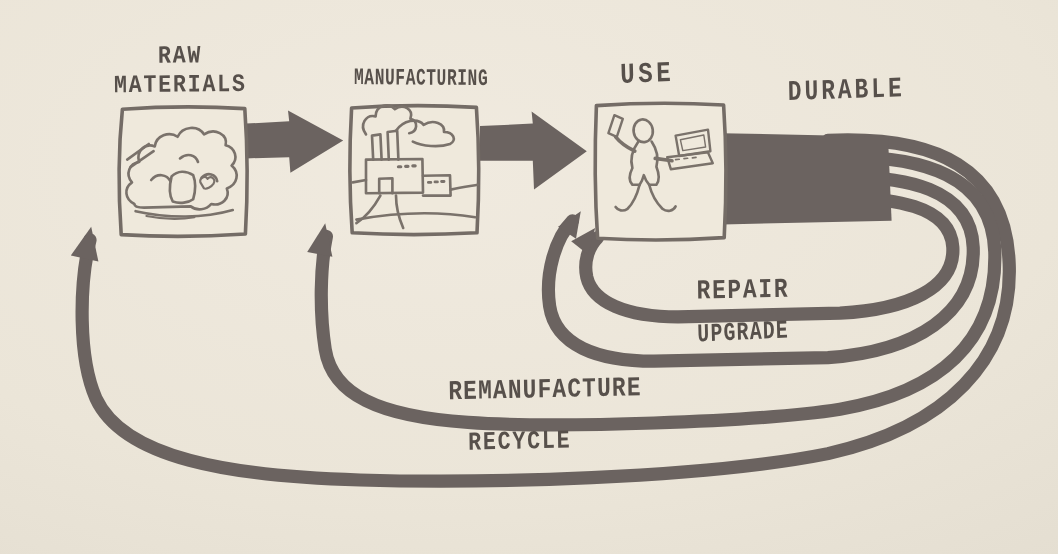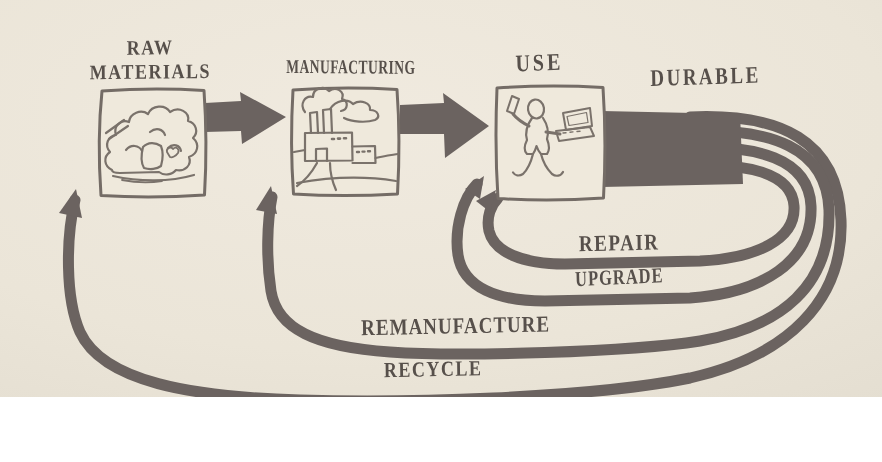--- a/index.html
+++ b/index.html
@@ -1,22 +1,22 @@
 <!DOCTYPE html>
 <html><head>
 <meta charset="utf-8">
 <style>
   html,body{margin:0;padding:0;}
   #stage{
     position:relative;
-    width:882px;height:397px;
+    width:882px;height:462px;
     overflow:hidden;
     background:
       radial-gradient(130% 130% at 42% 30%, #f0eadf 0%, #ebe5d8 45%, #e3ddd0 75%, #d6d0c2 100%);
-    font-family:Liberation Serif, serif;
+    font-family:Liberation Mono, monospace;
   }
   #drawing{position:absolute;left:0;top:0;width:882px;height:462px;}
   .lbl{
     position:absolute;
     color:#57504b;
     font-weight:bold;
     text-align:center;
     letter-spacing:1.5px;
     line-height:1.15;
     transform-origin:top center;

